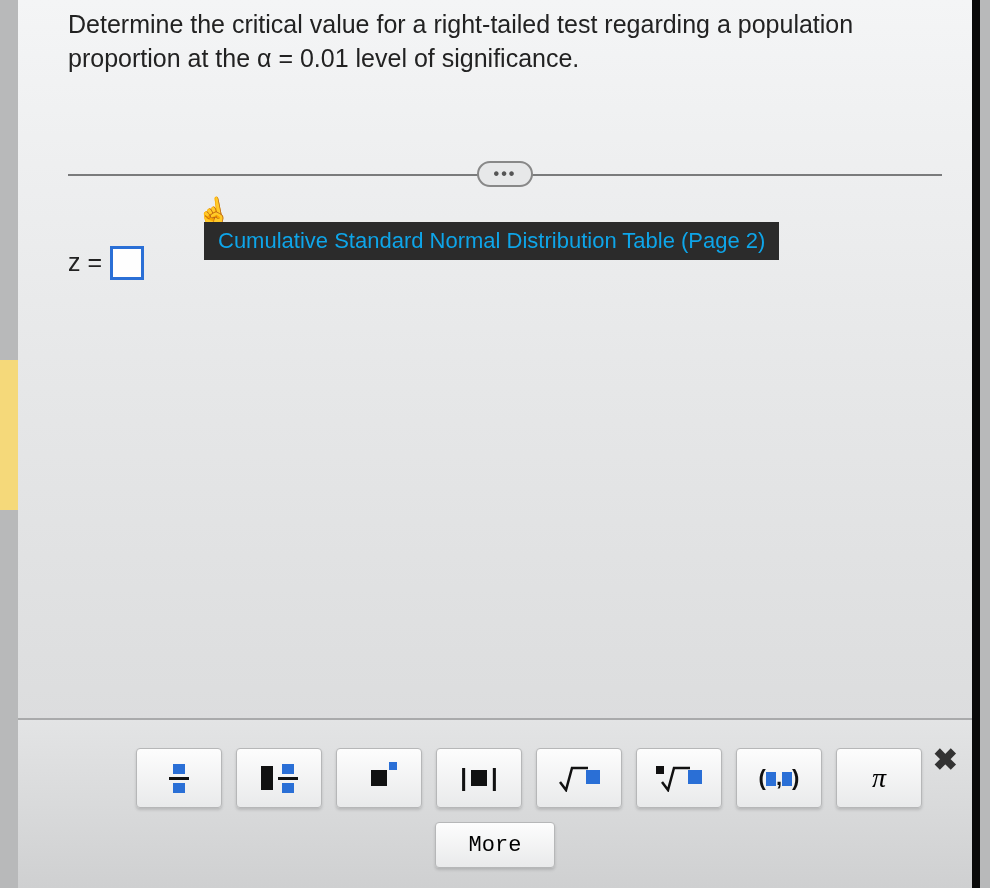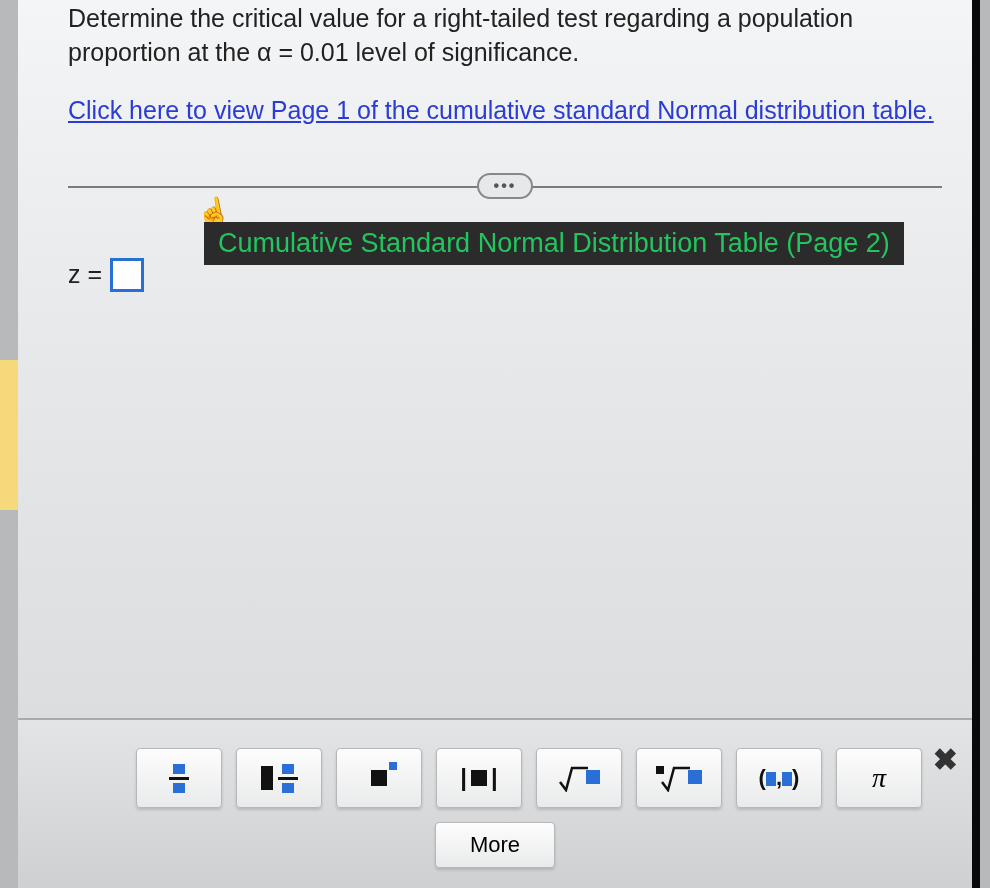--- a/index.html
+++ b/index.html
@@ -20,21 +20,21 @@
   .left-tab {
     position: absolute;
     left: 0; top: 360px;
     width: 18px; height: 150px;
     background: #f5d97a;
   }
   .question-text {
     font-size: 25px;
     color: #222;
     line-height: 1.35;
-    padding-top: 2px;
+    padding-top: 8px;
     padding-right: 40px;
   }
   .links { margin-top: 22px; }
   .link {
     color: #2a3bd6;
     text-decoration: underline;
     font-size: 25px;
     line-height: 1.45;
     cursor: pointer;
   }
@@ -42,22 +42,22 @@
     position: absolute;
     left: 178px; top: 196px;
     font-size: 28px;
     transform: rotate(-10deg);
     pointer-events: none;
   }
   .tooltip {
     position: absolute;
     left: 186px; top: 222px;
     background: #2b2b2b;
-    color: #22c55e;
-    font-size: 27px;
+    color: #0ea5e9;
+    font-size: 22px;
     padding: 6px 14px;
     white-space: nowrap;
   }
   .divider-wrap {
     position: relative;
     margin-top: 58px;
     margin-right: 30px;
   }
   .divider {
     border: none;
@@ -132,34 +132,34 @@
     position:absolute; right:14px; top:22px;
     font-size:30px; font-weight:bold; color:#333; cursor:pointer;
   }
   .more-btn {
     width:120px; height:46px;
     margin: 14px auto 0;
     display:flex; align-items:center; justify-content:center;
     background: linear-gradient(180deg,#fdfdfd,#e9eaeb);
     border:1px solid #b6b7b8; border-radius:4px;
     box-shadow: 0 2px 3px rgba(0,0,0,.15);
-    font-size:22px; cursor:pointer;
+    font-size:22px; cursor:pointer;font-family:Liberation Mono, monospace;
   }
 </style>
 </head>
 <body>
 
 <div class="left-tab"></div>
 
 <div class="page">
 
   <div class="question-text">Determine the critical value for a right-tailed test regarding a population proportion at the α = 0.01 level of significance.</div>
 
   <div class="links">
-    <span class="link">Click here to view Page 1 of the cumulative standard Normal distribution table.</span><br>
+    <br>
   </div>
 
   <span class="cursor">☝</span>
 
   <div class="tooltip">Cumulative Standard Normal Distribution Table (Page 2)</div>
 
   <div class="divider-wrap">
     <hr class="divider">
     <div class="ellipsis-pill">•••</div>
   </div>

